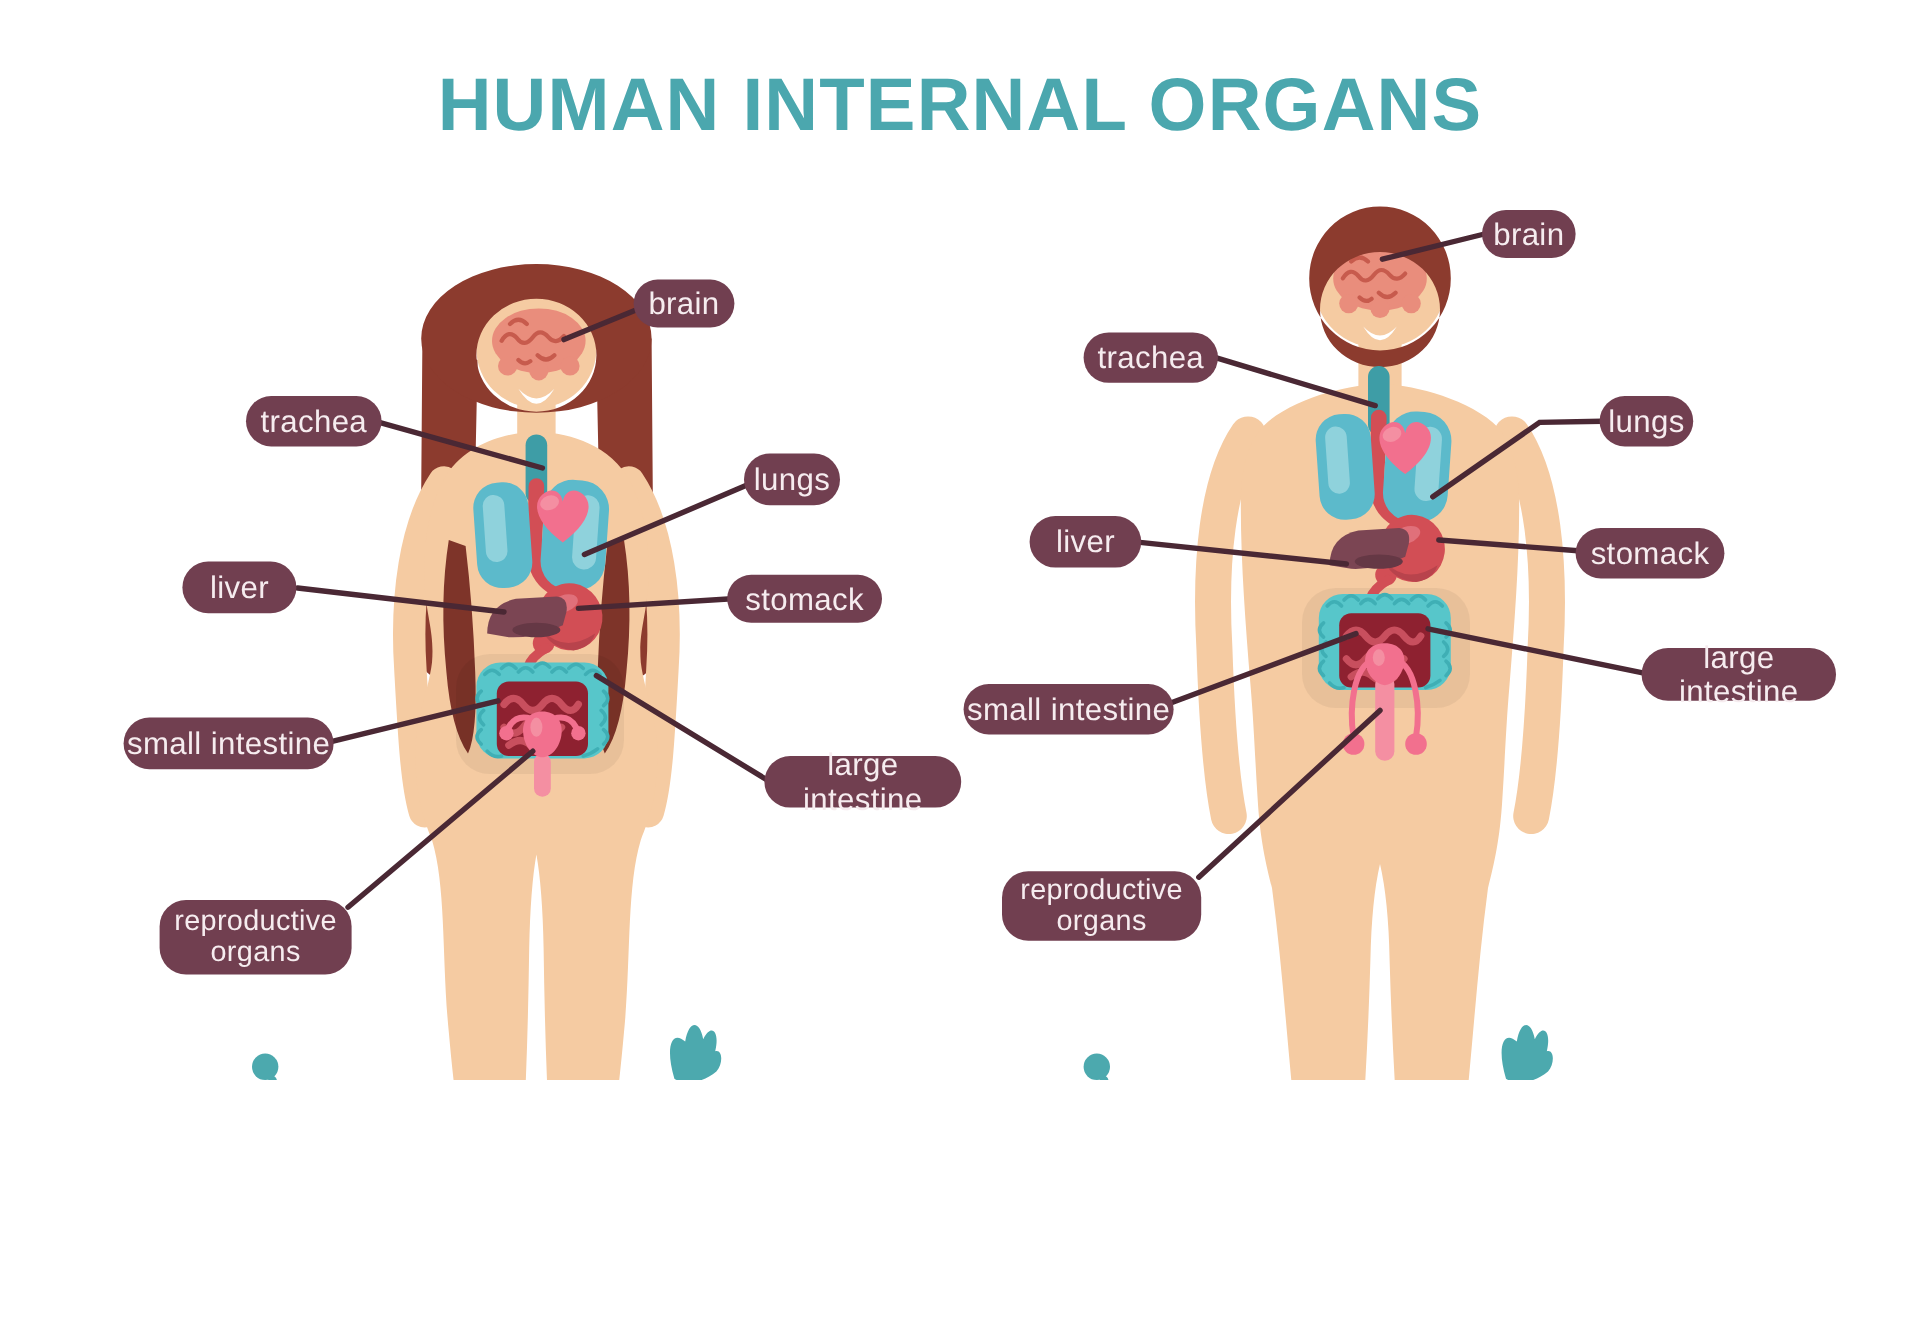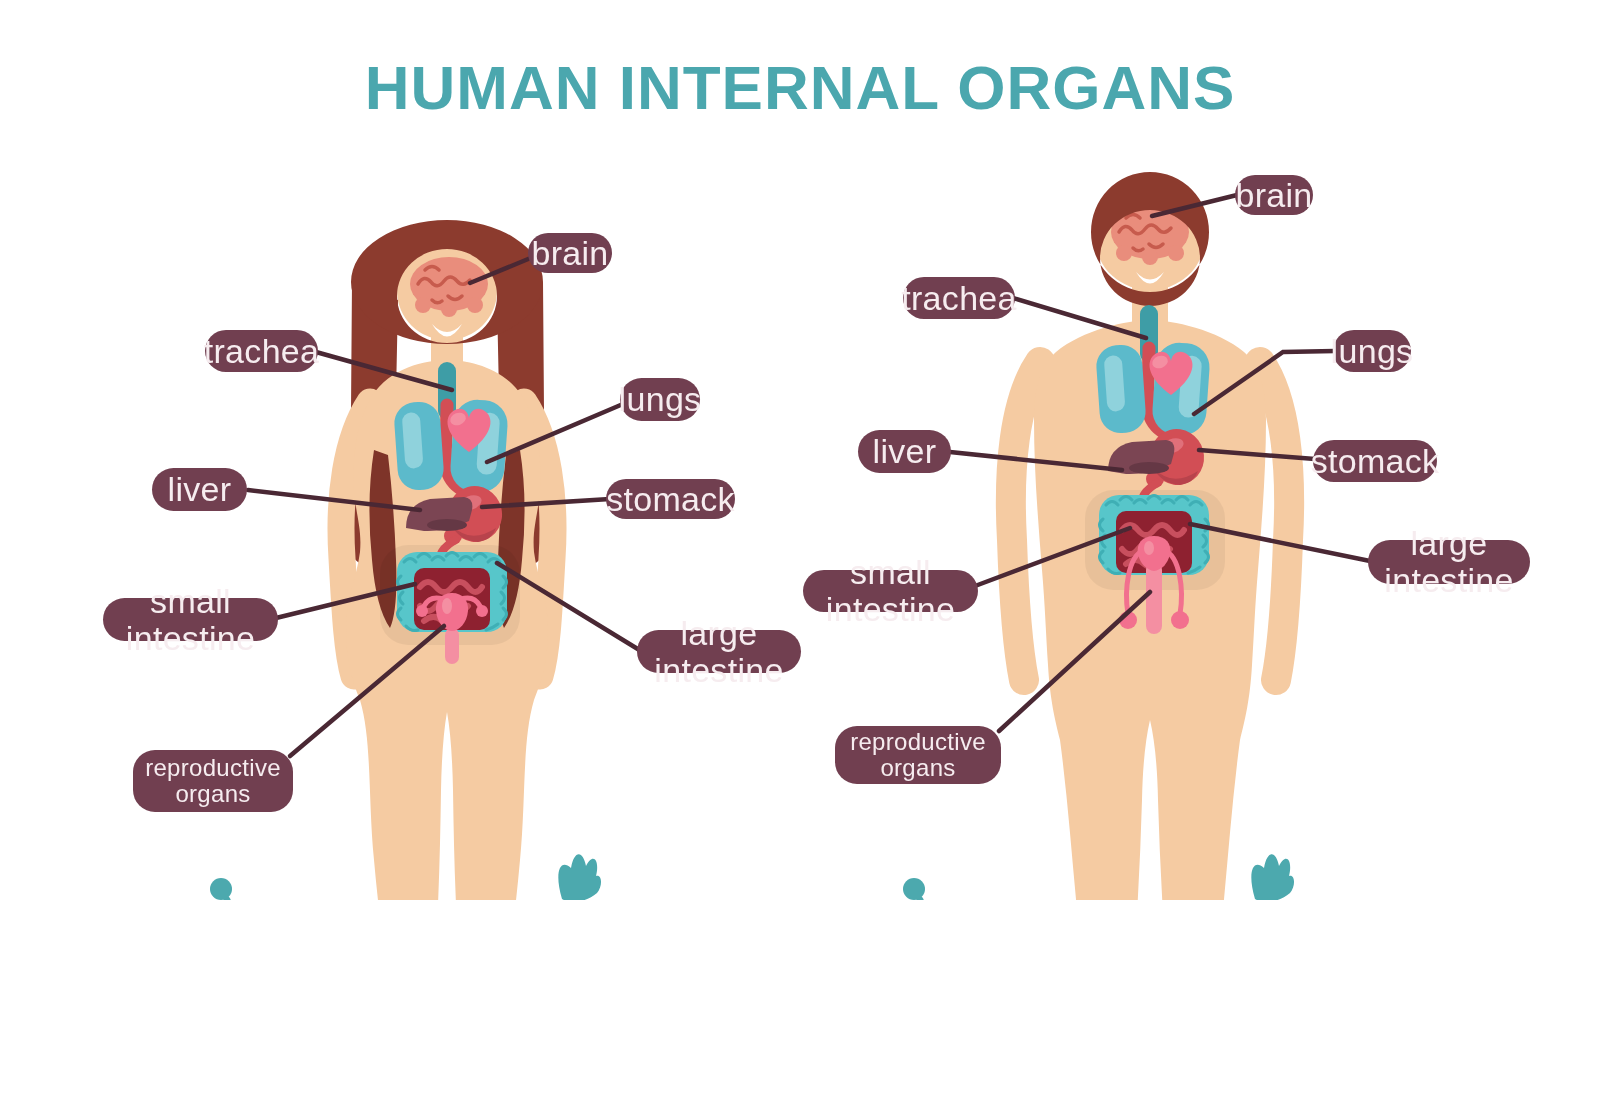--- a/index.html
+++ b/index.html
@@ -7,21 +7,21 @@
          font-family:"Liberation Sans",sans-serif;}
   .title{position:absolute;left:0;right:0;top:52px;text-align:center;
          font-size:62px;font-weight:bold;letter-spacing:1px;color:var(--title-teal);z-index:3;}
   .canvas{position:absolute;left:0;top:0;z-index:1;}
   .watermark{position:absolute;left:50%;transform:translateX(-50%);top:428px;
          font-family:"DejaVu Sans",sans-serif;font-size:232px;font-weight:bold;
          color:var(--watermark-gray);opacity:0.13;letter-spacing:-6px;white-space:nowrap;
          z-index:4;pointer-events:none;line-height:1;}
   .pill{position:absolute;background:var(--label-bg);color:var(--label-text);
         display:flex;align-items:center;justify-content:center;border-radius:22px;
-        font-size:34px;line-height:1.08;text-align:center;z-index:5;letter-spacing:.3px;}
+        font-size:26px;line-height:1.08;text-align:center;z-index:5;letter-spacing:.3px;}
   
   .skin{fill:var(--skin);}   .skinln{stroke:var(--skin);fill:none;stroke-linecap:round;}
   .hair{fill:var(--hair);}   .lock{fill:var(--hair-lock);}
   .brainfill{fill:var(--brain);} .brainln{stroke:var(--brain-line);fill:none;stroke-width:3.5;stroke-linecap:round;}
   .white{fill:#ffffff;}
   .lung{fill:var(--lung);}   .lunghl{fill:var(--lung-hl);}
   .trach{fill:var(--trachea);}
   .red{fill:var(--organ-red);} .redd{fill:var(--organ-red-dark);} .redhl{fill:var(--organ-red-hl);}
   .redln{stroke:var(--organ-red);fill:none;stroke-linecap:round;}
   .liver{fill:var(--liver);} .liverd{fill:var(--liver-dark);}

